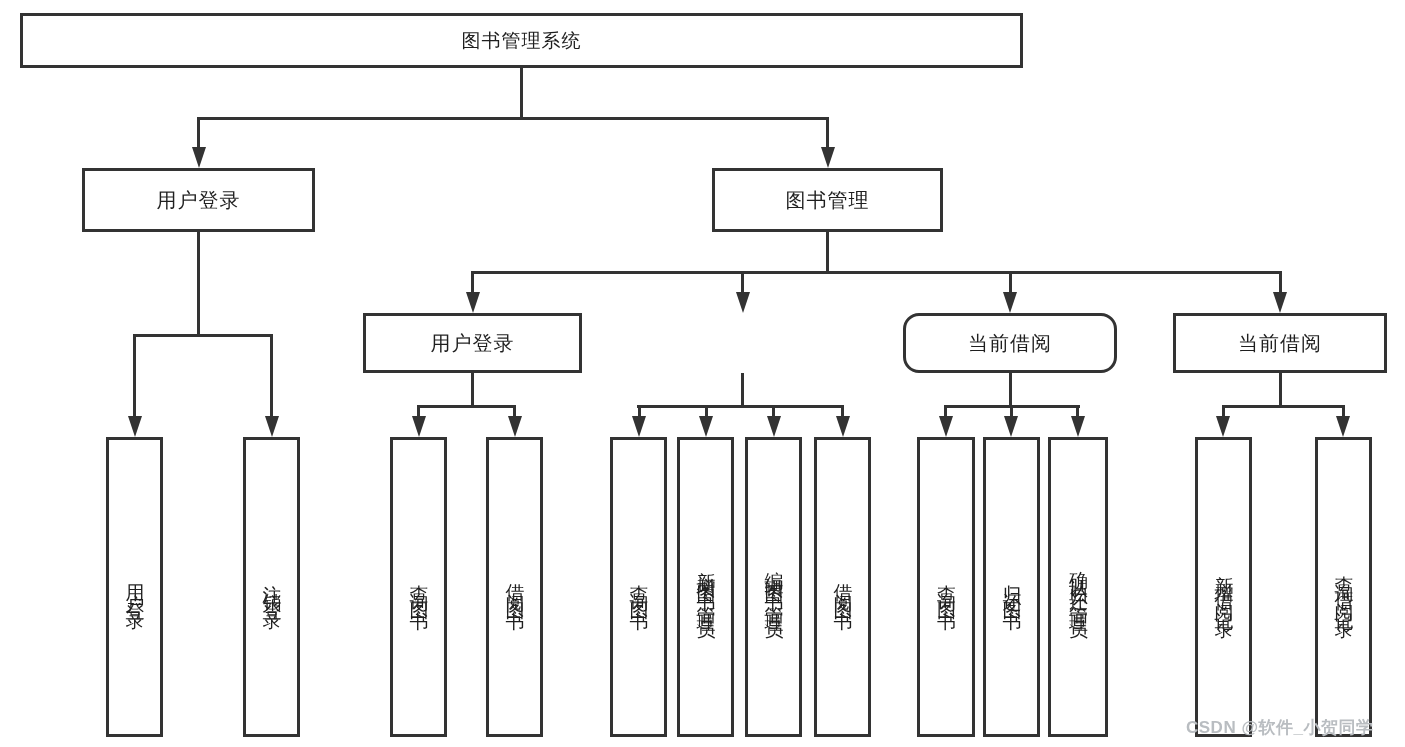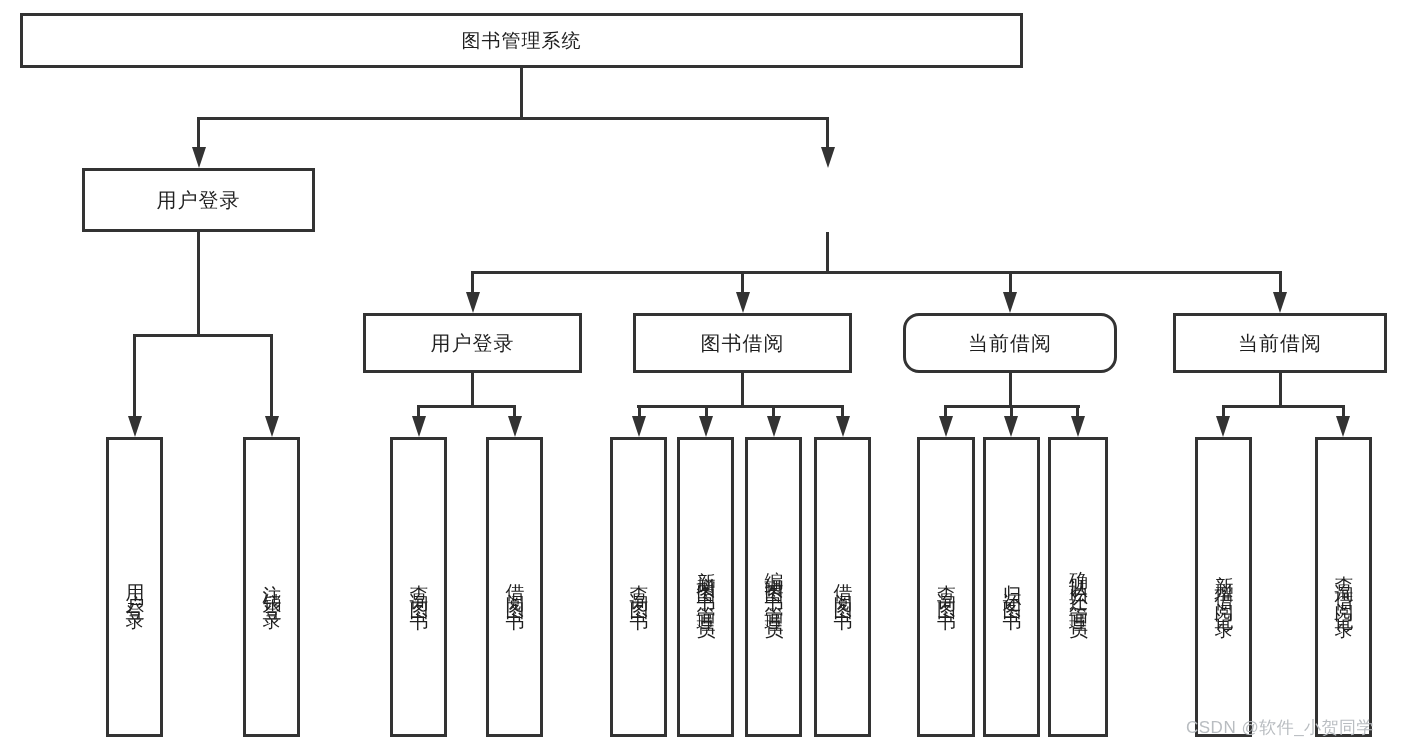--- a/index.html
+++ b/index.html
@@ -21,59 +21,59 @@
     writing-mode:vertical-rl;text-orientation:mixed;
     letter-spacing:9px;line-height:1.1;
   }
   .ln{position:absolute;background:#333333;}
   .tri{
     position:absolute;width:0;height:0;
     border-left:7px solid transparent;border-right:7px solid transparent;
     border-top:21px solid #333333;
   }
   .watermark{
-    position:absolute;color:#b9bdc1;font-size:17px;letter-spacing:0.5px;white-space:nowrap;
+    position:absolute;color:#b9bdc1;font-size:17px;letter-spacing:0.5px;white-space:nowrap;font-weight:bold;
   }
 </style>
 </head>
 <body>
 
 <div id="canvas">
 
   <div class="box" style="left:20px;top:13px;width:1003px;height:55px;font-size:19px;">图书管理系统</div>
 
   <div class="ln" style="left:520px;top:68px;width:3px;height:52px;"></div>
   <div class="ln" style="left:197px;top:117px;width:632px;height:3px;"></div>
   <div class="ln" style="left:197px;top:117px;width:3px;height:33px;"></div>
   <div class="tri" style="left:192px;top:147px;"></div>
   <div class="ln" style="left:826px;top:117px;width:3px;height:33px;"></div>
   <div class="tri" style="left:821px;top:147px;"></div>
 
   <div class="box" style="left:82px;top:168px;width:233px;height:64px;">用户登录</div>
+  <div class="box" style="left:712px;top:168px;width:231px;height:64px;">图书管理</div>
 
   <div class="ln" style="left:197px;top:232px;width:3px;height:105px;"></div>
   <div class="ln" style="left:133px;top:334px;width:140px;height:3px;"></div>
   <div class="ln" style="left:133px;top:334px;width:3px;height:84px;"></div>
   <div class="tri" style="left:128px;top:416px;"></div>
   <div class="ln" style="left:270px;top:334px;width:3px;height:84px;"></div>
   <div class="tri" style="left:265px;top:416px;"></div>
 
   <div class="ln" style="left:826px;top:232px;width:3px;height:42px;"></div>
   <div class="ln" style="left:471px;top:271px;width:810px;height:3px;"></div>
   <div class="ln" style="left:471px;top:271px;width:3px;height:24px;"></div>
   <div class="tri" style="left:466px;top:292px;"></div>
   <div class="ln" style="left:741px;top:271px;width:3px;height:24px;"></div>
   <div class="tri" style="left:736px;top:292px;"></div>
   <div class="ln" style="left:1009px;top:271px;width:3px;height:24px;"></div>
   <div class="tri" style="left:1003px;top:292px;"></div>
   <div class="ln" style="left:1279px;top:271px;width:3px;height:24px;"></div>
   <div class="tri" style="left:1273px;top:292px;"></div>
 
   <div class="box" style="left:363px;top:313px;width:219px;height:60px;">用户登录</div>
-  <div class="box" style="left:633px;top:313px;width:219px;height:60px;">图书借阅</div>
   <div class="box" style="left:903px;top:313px;width:214px;height:60px;border-radius:16px;">当前借阅</div>
   <div class="box" style="left:1173px;top:313px;width:214px;height:60px;">当前借阅</div>
 
   <div class="ln" style="left:471px;top:373px;width:3px;height:35px;"></div>
   <div class="ln" style="left:417px;top:405px;width:99px;height:3px;"></div>
   <div class="ln" style="left:417px;top:405px;width:3px;height:14px;"></div>
   <div class="tri" style="left:412px;top:416px;"></div>
   <div class="ln" style="left:513px;top:405px;width:3px;height:14px;"></div>
   <div class="tri" style="left:508px;top:416px;"></div>
 

